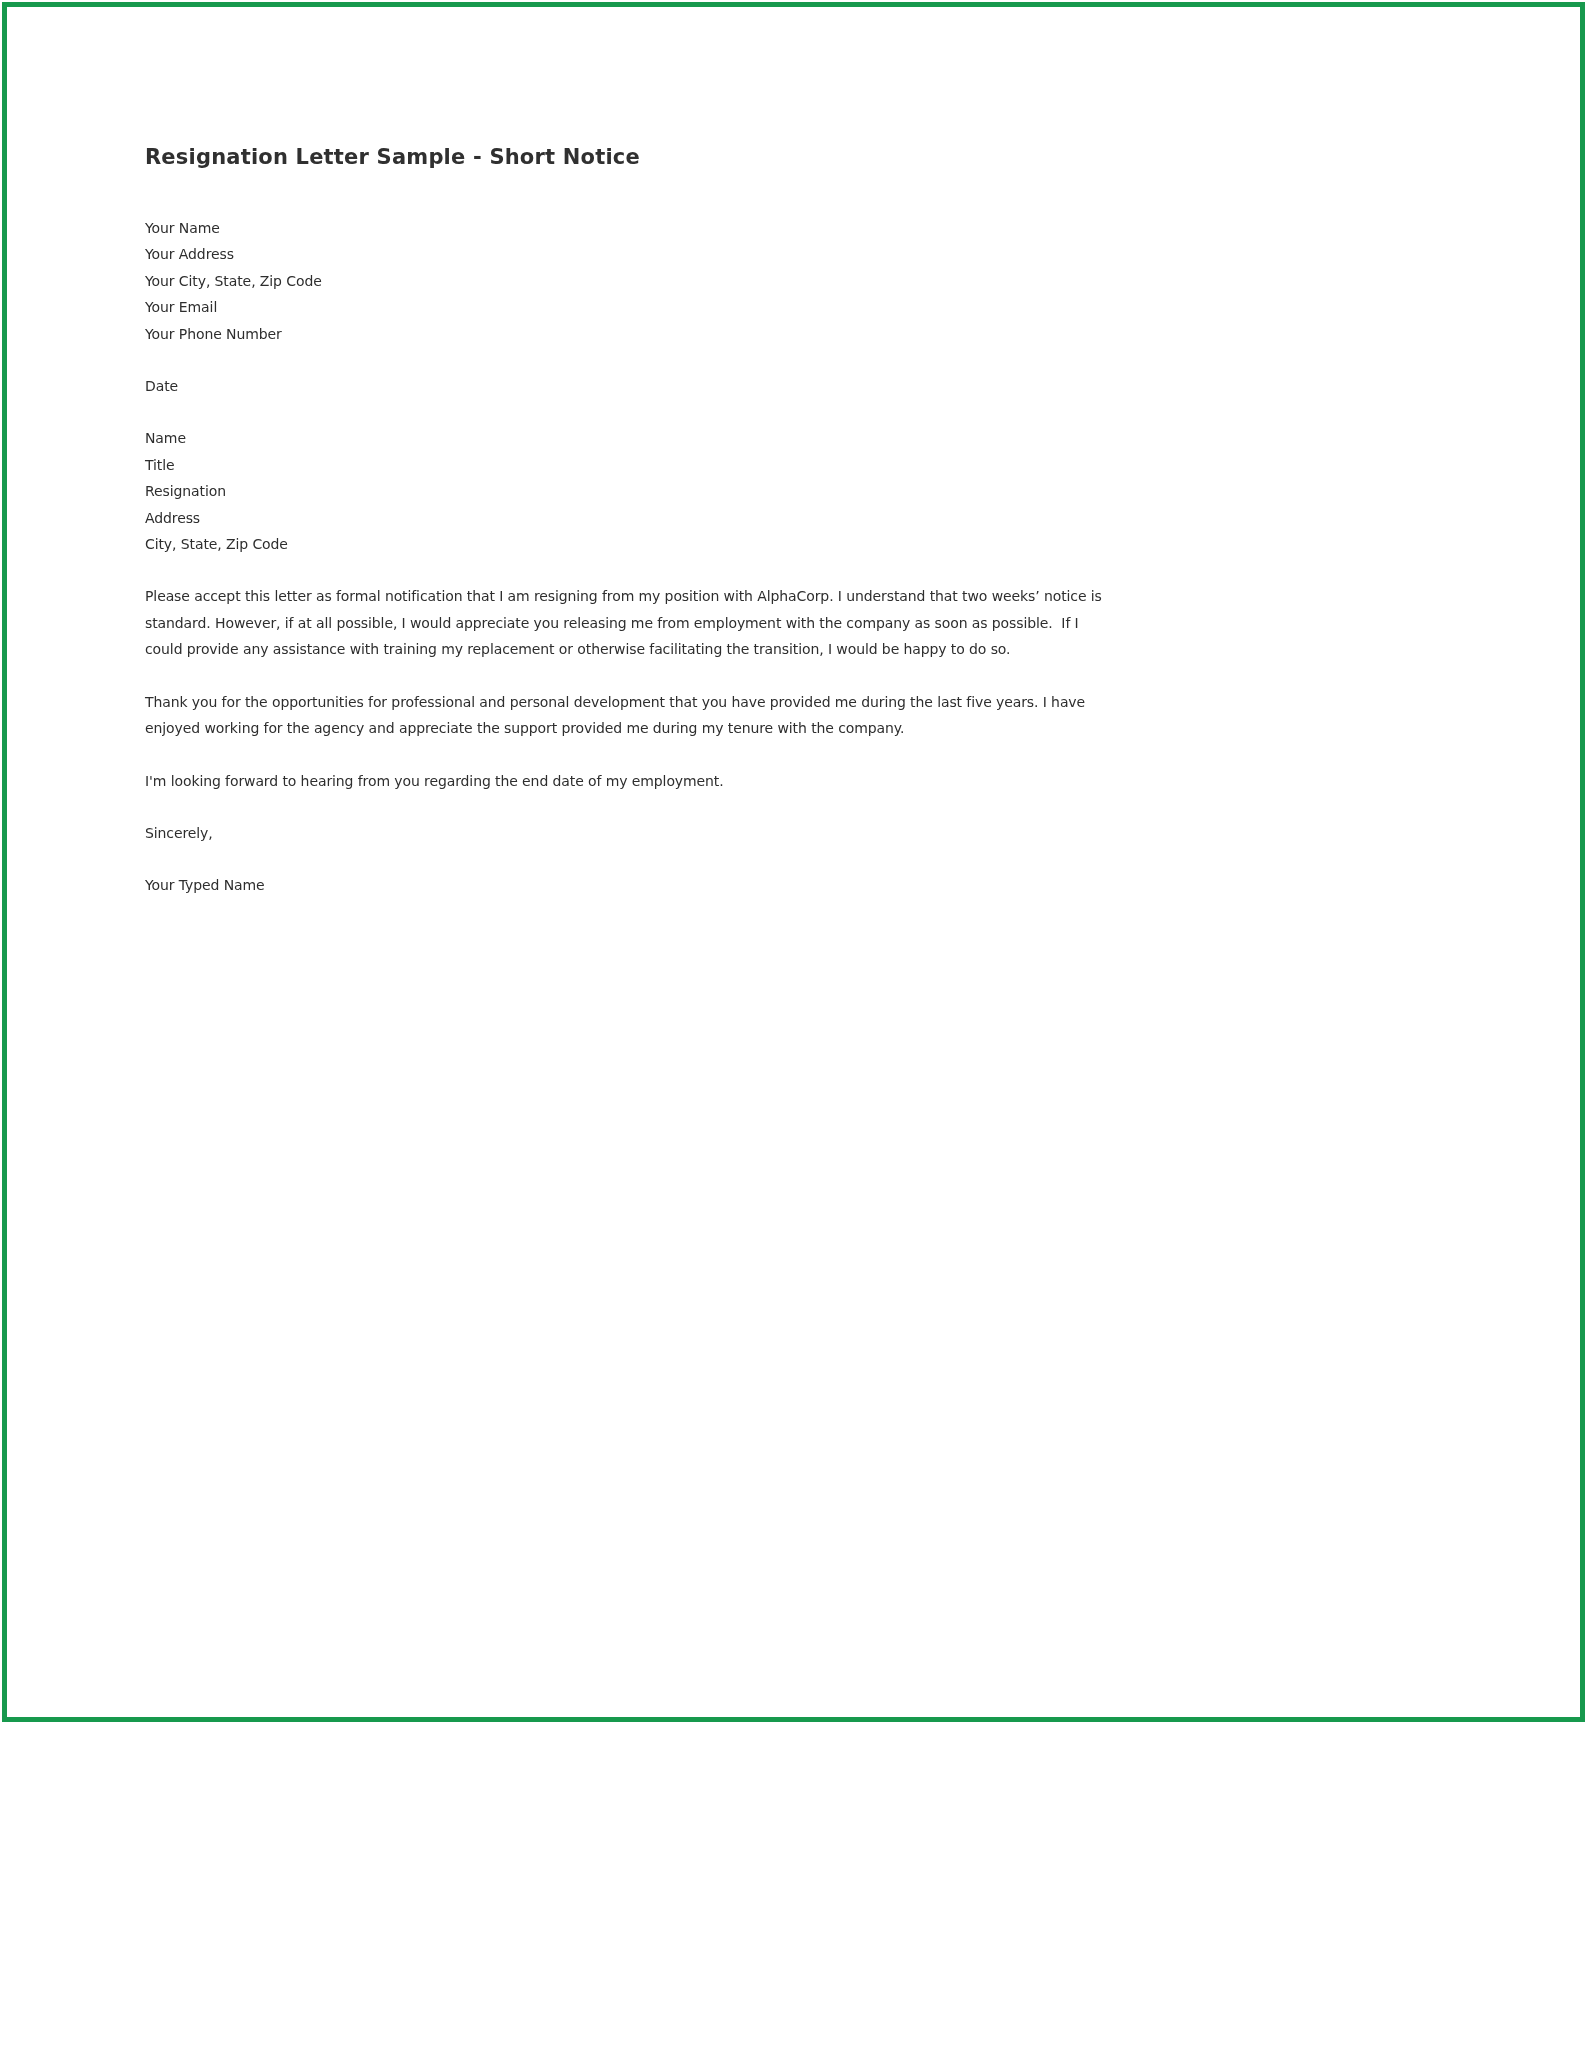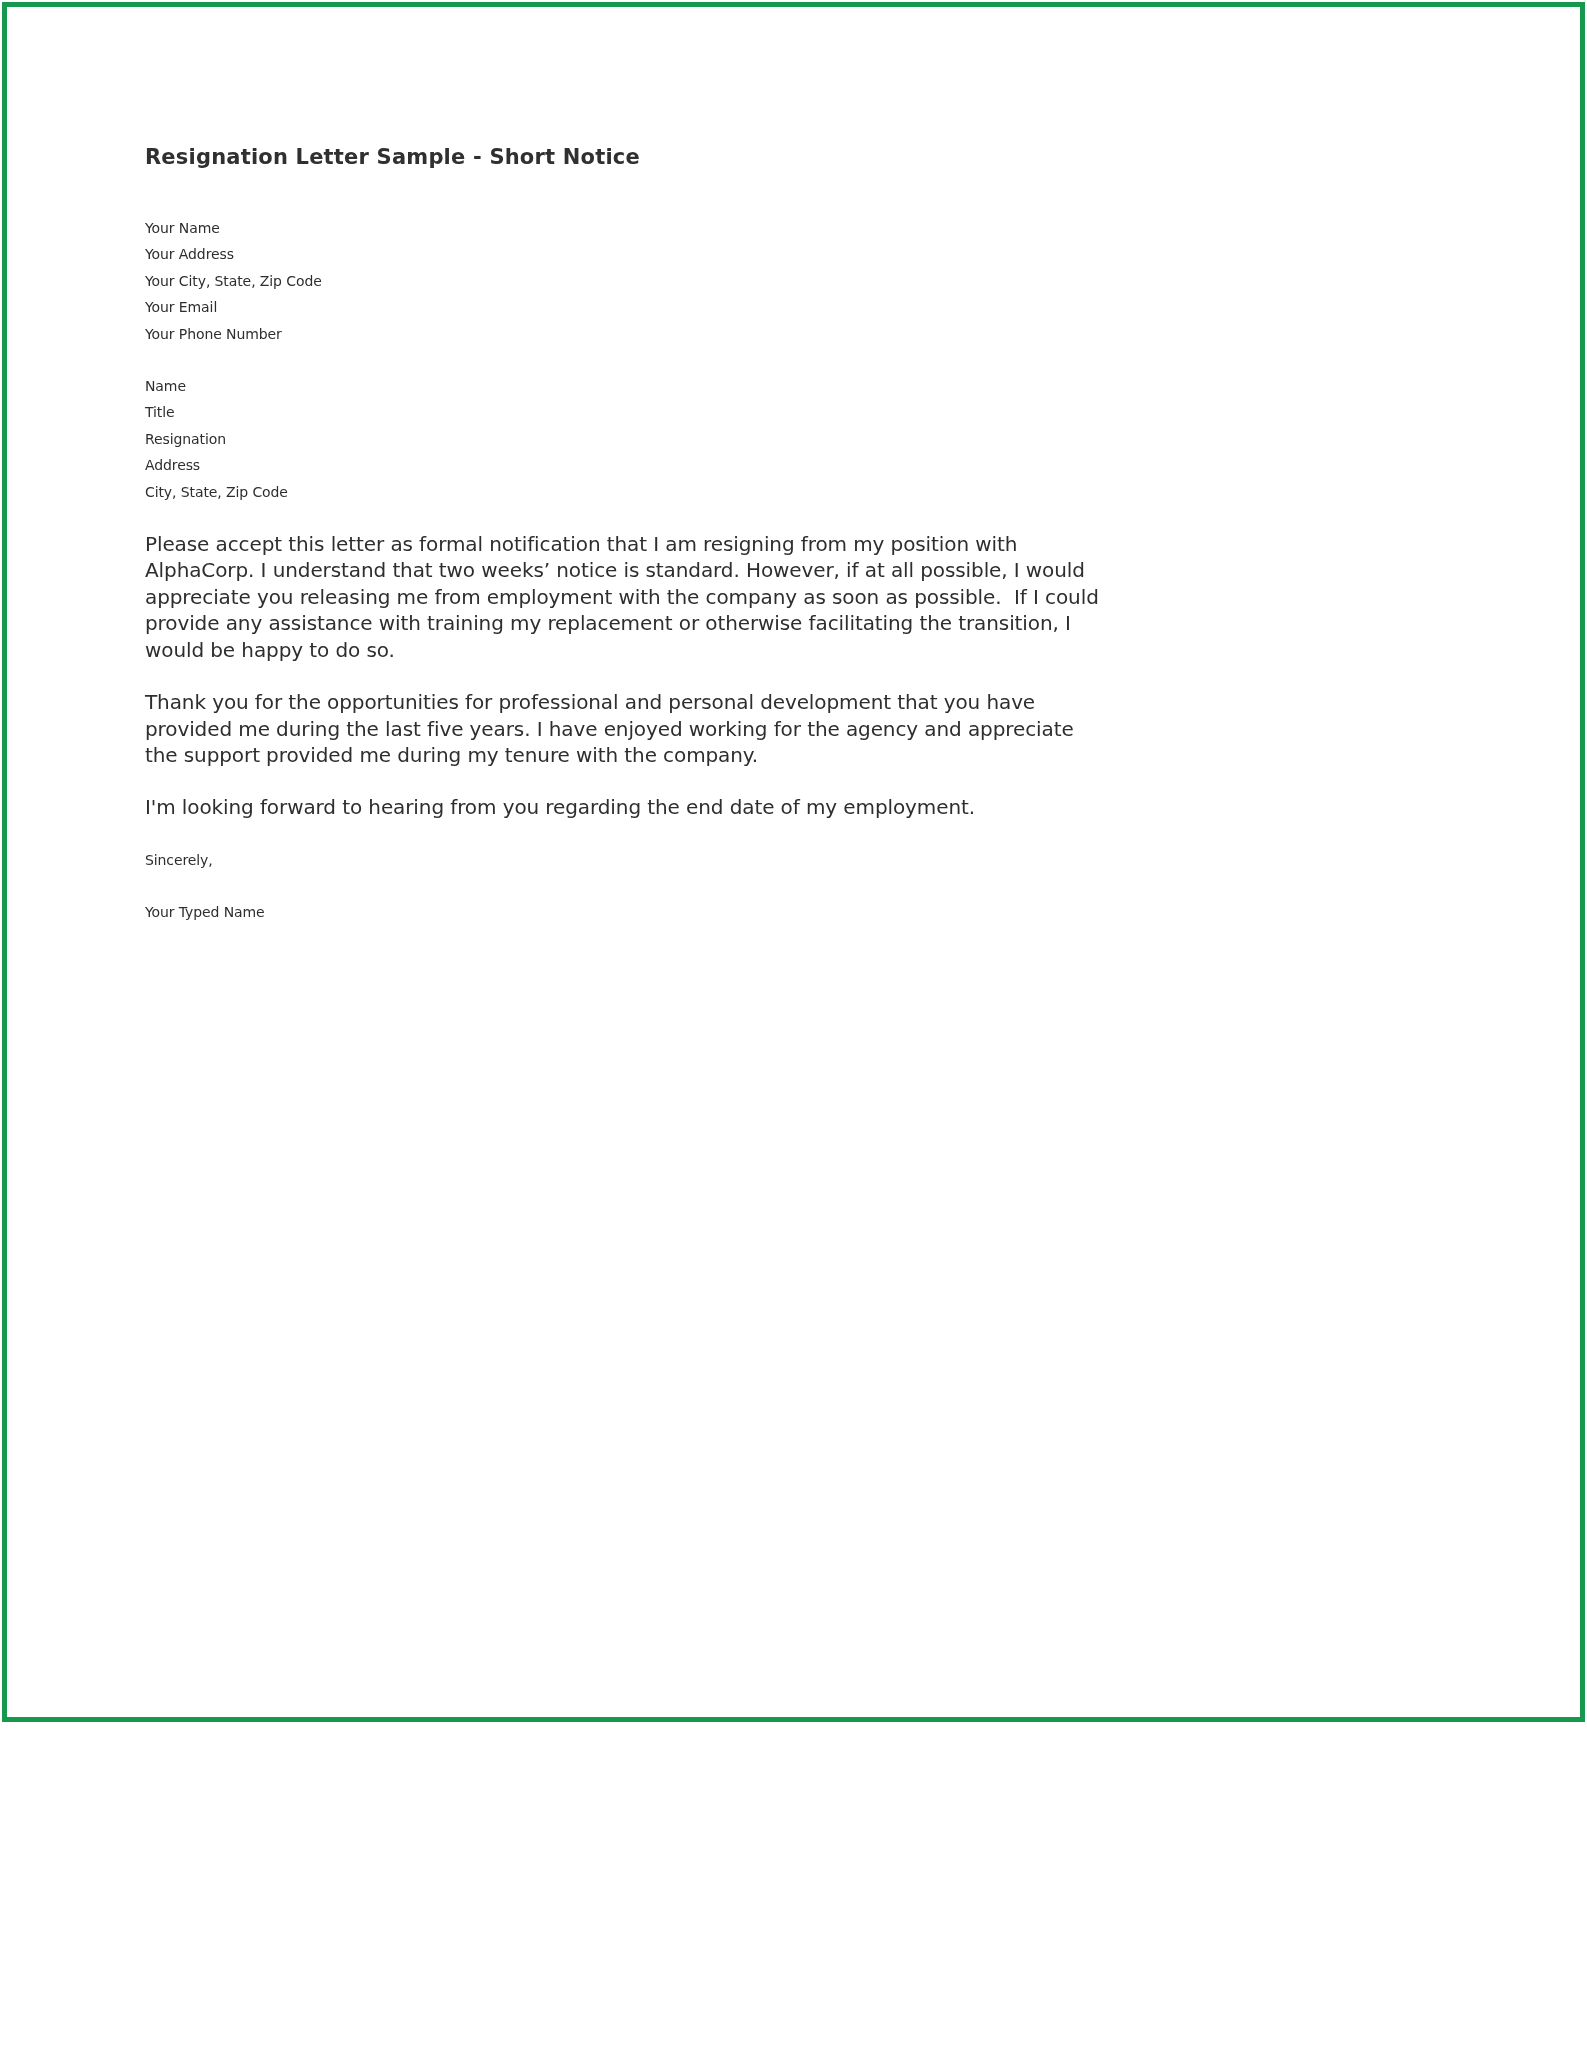--- a/index.html
+++ b/index.html
@@ -39,21 +39,21 @@
     margin: 0 0 46px 0;
   }
   .block {
     font-size: 14px;
     line-height: 26.4px;
     letter-spacing: -0.1px;
     margin: 0 0 26px 0;
   }
   .block div { min-height: 26.4px; }
   .para {
-    font-size: 20px;
+    font-size: 14px;
     line-height: 26.4px;
     letter-spacing: -0.1px;
     margin: 0 0 26px 0;
     white-space: pre-wrap;
   }
 </style>
 </head>
 <body>
 
 <div class="page">
@@ -64,20 +64,23 @@
     <h1 class="letter-title">Resignation Letter Sample - Short Notice</h1>
 
     <div class="block">
       <div>Your Name</div>
       <div>Your Address</div>
       <div>Your City, State, Zip Code</div>
       <div>Your Email</div>
       <div>Your Phone Number</div>
     </div>
 
+    <div class="block">
+      <div>Date</div>
+    </div>
 
     <div class="block">
       <div>Name</div>
       <div>Title</div>
       <div>Resignation</div>
       <div>Address</div>
       <div>City, State, Zip Code</div>
     </div>
 
 

